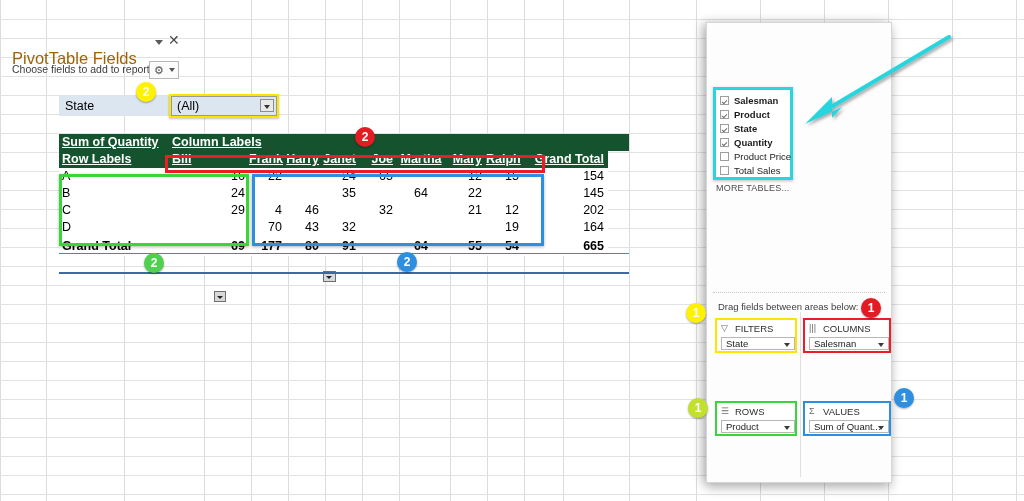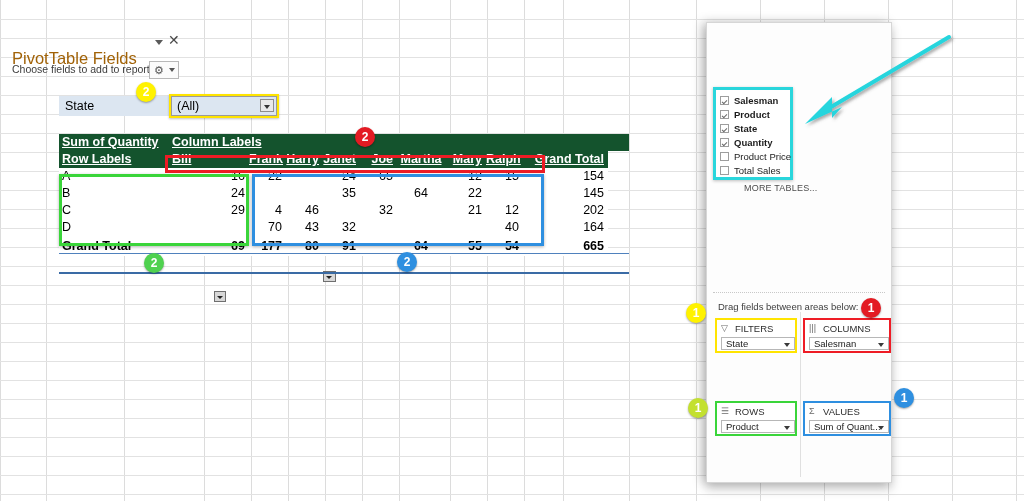--- a/index.html
+++ b/index.html
@@ -116,21 +116,21 @@
     border:3px solid #2ad6dc;box-sizing:border-box;background:#fff;
     box-shadow:0 1px 3px rgba(0,0,0,.25);
   }
   .fitem{position:relative;height:14px;display:flex;align-items:center;padding-left:4px;}
   .cb{width:9px;height:9px;border:1px solid #9d9d9d;background:#fff;box-sizing:border-box;
       position:relative;margin-right:5px;flex:none;}
   .cb.on::after{content:"";position:absolute;left:1px;top:3px;width:4px;height:2px;
       border-left:1.4px solid #6b6b6b;border-bottom:1.4px solid #6b6b6b;transform:rotate(-45deg);}
   .flabel{font-size:9.5px;color:#1b1b1b;white-space:nowrap;}
   .flabel.bold{font-weight:bold;}
-  #more-tables{position:absolute;left:744px;top:183px;font-size:9px;color:#4d4d4d;letter-spacing:.2px;}
+  #more-tables{position:absolute;left:716px;top:183px;font-size:9px;color:#4d4d4d;letter-spacing:.2px;}
 
   #drag-hint{position:absolute;left:718px;top:301px;font-size:9.5px;color:#3d3d3d;}
   #pane-divider{position:absolute;left:713px;top:292px;width:172px;height:1px;
      border-top:1px dotted #c8c8c8;}
 
   .area{position:absolute;box-sizing:border-box;background:#fff;}
   .area-title{position:absolute;left:18px;top:3px;font-size:9.5px;color:#2d2d2d;}
   .area-icon{position:absolute;left:4px;top:4px;font-size:9px;color:#6a6a6a;line-height:9px;}
   .area-pill{
     position:absolute;left:4px;top:17px;height:13px;
@@ -280,21 +280,21 @@
 
   <div class="prow">
     <div class="pcell body-cell c-label">D</div>
     <div class="pcell body-cell c-bill c-right"></div>
     <div class="pcell body-cell c-num">70</div>
     <div class="pcell body-cell c-num">43</div>
     <div class="pcell body-cell c-num">32</div>
     <div class="pcell body-cell c-num"></div>
     <div class="pcell body-cell c-martha"></div>
     <div class="pcell body-cell c-num"></div>
-    <div class="pcell body-cell c-num">40</div>
+    <div class="pcell body-cell c-num">19</div>
     <div class="pcell body-cell c-gt">164</div>
   </div>
 
   <div class="prow total-row" style="height:20px;line-height:20px;">
     <div class="pcell c-label" style="line-height:20px;">Grand Total</div>
     <div class="pcell c-bill c-right" style="line-height:20px;">69</div>
     <div class="pcell c-num" style="line-height:20px;">177</div>
     <div class="pcell c-num" style="line-height:20px;">80</div>
     <div class="pcell c-num" style="line-height:20px;">91</div>
     <div class="pcell c-num" style="line-height:20px;"></div>

